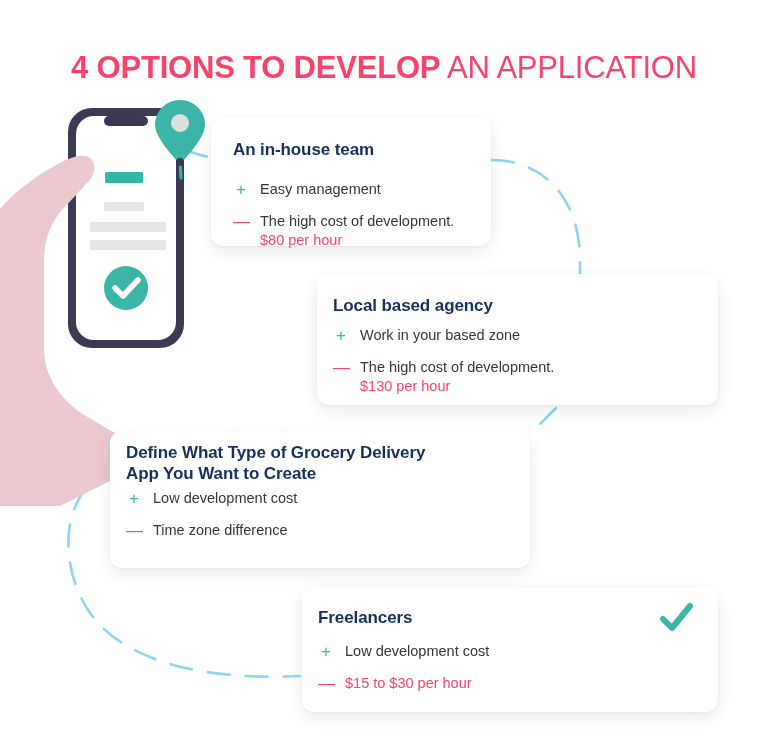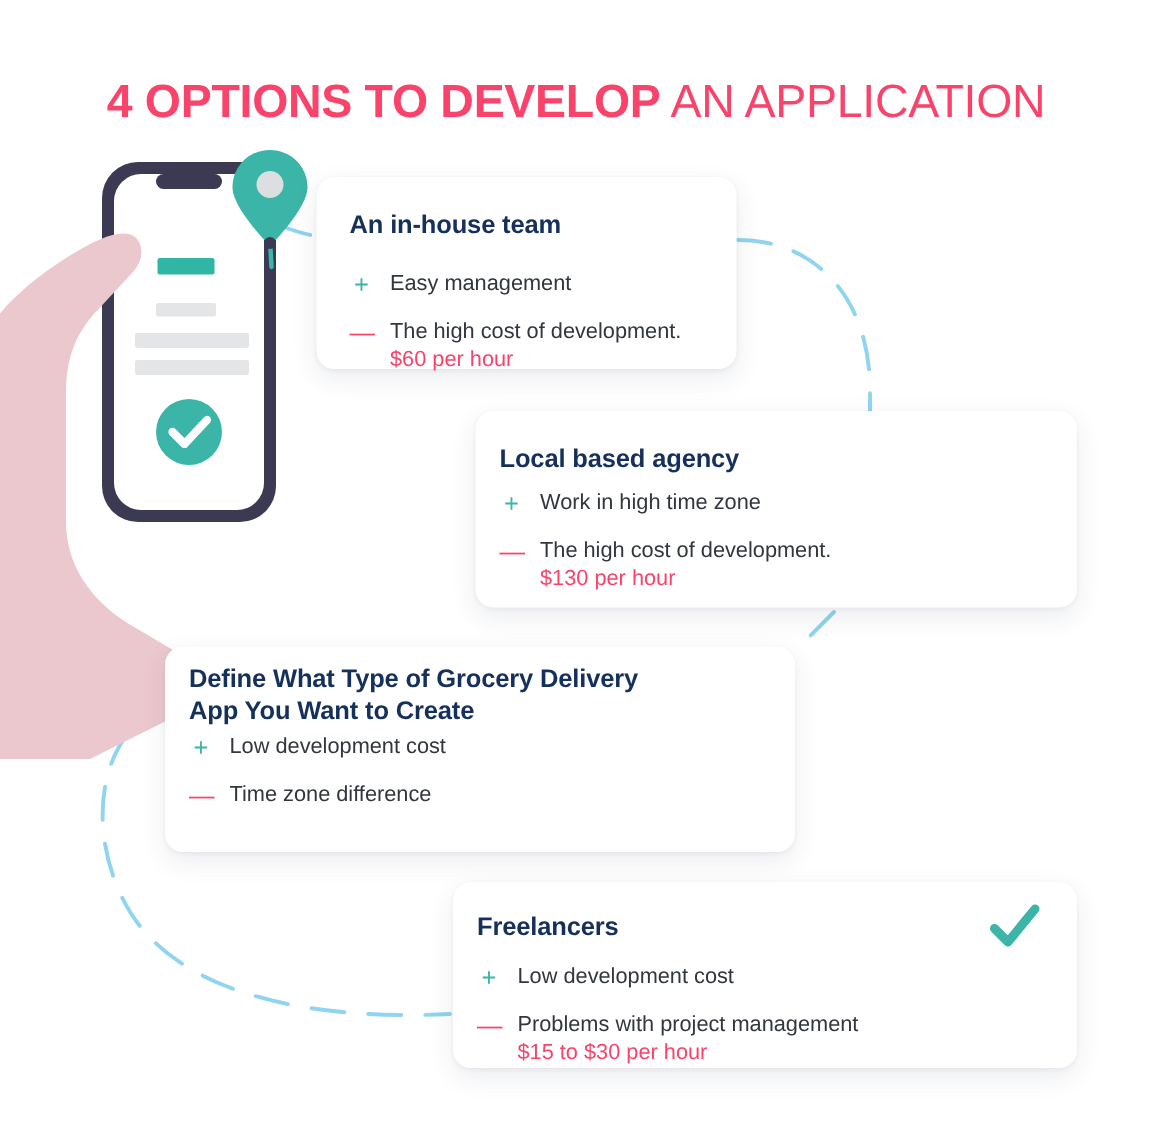--- a/index.html
+++ b/index.html
@@ -199,31 +199,31 @@
   <div class="card" id="card-1">
     <div class="card-title">An in-house team</div>
     <div class="bullets">
       <div class="bullet">
         <span class="marker plus">+</span>
         <span>Easy management</span>
       </div>
       <div class="bullet">
         <span class="marker minus">—</span>
         <span>The high cost of development.</span>
-        <span class="price">$60 per hour</span>
+        <span class="price">$80 per hour</span>
       </div>
     </div>
   </div>
 
   <div class="card" id="card-2">
     <div class="card-title">Local based agency</div>
     <div class="bullets">
       <div class="bullet">
         <span class="marker plus">+</span>
-        <span>Work in high time zone</span>
+        <span>Work in your based zone</span>
       </div>
       <div class="bullet">
         <span class="marker minus">—</span>
         <span>The high cost of development.</span>
         <span class="price">$130 per hour</span>
       </div>
     </div>
   </div>
 
   <div class="card" id="card-3">
@@ -245,19 +245,18 @@
     <svg class="card-check" viewBox="0 0 36 36" xmlns="http://www.w3.org/2000/svg">
       <path d="M 5 19 L 14 28 L 32 6" fill="none" stroke="#3BB5A7" stroke-width="6" stroke-linecap="round" stroke-linejoin="round"></path>
     </svg>
     <div class="bullets">
       <div class="bullet">
         <span class="marker plus">+</span>
         <span>Low development cost</span>
       </div>
       <div class="bullet">
         <span class="marker minus">—</span>
-        <span>Problems with project management</span>
         <span class="price">$15 to $30 per hour</span>
       </div>
     </div>
   </div>
 
 </div>
 
 </body></html>

